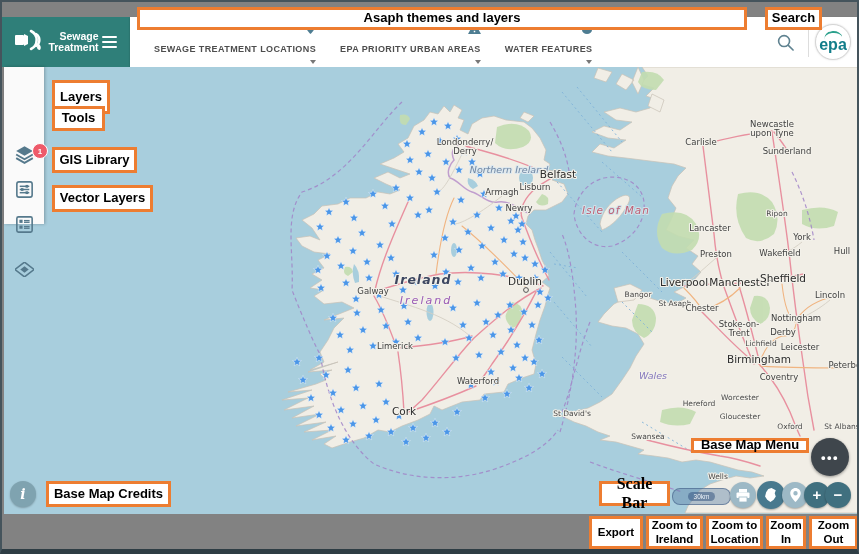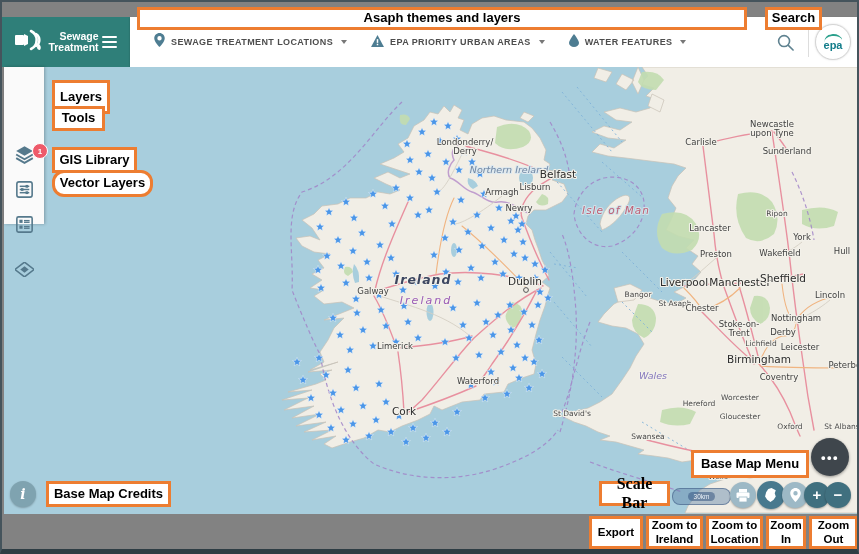--- a/index.html
+++ b/index.html
@@ -10,31 +10,31 @@
   .topband{position:absolute;left:0;top:0;width:859px;height:17px;background:#828282;}
   
   .applogo{position:absolute;left:0;top:15px;width:128px;height:50px;background:#2f7f79;
            display:flex;align-items:center;justify-content:center;gap:3px;}
   .applogo .ttl{color:#fff;font-weight:bold;font-size:10.5px;line-height:1.05;text-align:right;}
   .burger{display:flex;flex-direction:column;gap:2.5px;}
   .burger span{display:block;width:15px;height:2.5px;background:#fff;border-radius:1px;}
   
   .toolbar{position:absolute;left:128px;top:15px;width:729px;height:50px;background:#fff;
            box-shadow:0 1px 2px rgba(0,0,0,.25);display:flex;align-items:center;}
-  .menu-item{display:flex;align-items:center;gap:6px;margin-left:24px;cursor:pointer;}
+  .menu-item{display:flex;align-items:flex-end;gap:6px;margin-left:24px;cursor:pointer;flex-direction:column;}
   .menu-item .mlabel{font-size:9px;font-weight:bold;color:#4d4d4d;letter-spacing:.4px;}
   .caret{width:0;height:0;border-left:3.5px solid transparent;border-right:3.5px solid transparent;
          border-top:4px solid #777;margin-left:2px;}
   .tb-right{position:absolute;right:0;top:0;height:50px;display:flex;align-items:center;}
   .searchbtn{width:34px;height:34px;display:flex;align-items:center;justify-content:center;cursor:pointer;}
   .tb-div{width:1px;height:30px;background:#ddd;margin:0 6px;}
   .epa-circle{width:34px;height:34px;border-radius:50%;background:#fff;border:1px solid #d5d5d5;
               display:flex;align-items:center;justify-content:center;flex-direction:column;margin-right:8px;
               box-shadow:0 0 2px rgba(0,0,0,.15);}
-  .epa-circle .etext{color:#127d8a;font-weight:bold;font-size:11px;line-height:1;margin-top:-2px;}
+  .epa-circle .etext{color:#127d8a;font-weight:bold;font-size:16px;line-height:1;margin-top:-2px;}
   .epa-swoosh{width:18px;height:6px;border-top:2px solid #2ba08c;border-radius:50% 60% 0 0/100% 100% 0 0;
               transform:rotate(-6deg);}
   
   .sidebar{position:absolute;left:2px;top:65px;width:40px;height:157px;background:#fafafa;
            box-shadow:1px 0 3px rgba(0,0,0,.25);}
   .sb-item{position:absolute;left:0;width:40px;height:34px;display:flex;align-items:center;justify-content:center;cursor:pointer;}
   .badge{position:absolute;left:28px;top:6px;width:14px;height:14px;border-radius:50%;background:#ee5a6a;
          color:#fff;font-size:8px;font-weight:bold;display:flex;align-items:center;justify-content:center;
          border:1px solid #fff;}
   
@@ -523,22 +523,22 @@
   </div>
 
   <div class="bottomband"></div>
 
   <div id="annotations-layer">
       <div class="anno" style="left: 135px; top: 5px; width: 610px; height: 23px; font-size: 13px;">Asaph themes and layers</div>
       <div class="anno" style="left: 763px; top: 5px; width: 57px; height: 23px; font-size: 13px;">Search</div>
       <div class="anno" style="left: 50px; top: 78px; width: 58px; height: 34px; font-size: 13px;">Layers</div>
       <div class="anno" style="left: 50px; top: 104px; width: 53px; height: 25px; font-size: 13px;">Tools</div>
       <div class="anno" style="left: 50px; top: 145px; width: 85px; height: 26px; font-size: 13px;">GIS Library</div>
-      <div class="anno" style="left: 50px; top: 168px; width: 101px; height: 27px; font-size: 13px; border-radius: 12px;">Vector Layers</div>
-      <div class="anno" style="left: 689px; top: 448px; width: 118px; height: 28px; font-size: 13px;">Base Map Menu</div>
+      <div class="anno" style="left: 50px; top: 183px; width: 101px; height: 27px; font-size: 13px;">Vector Layers</div>
+      <div class="anno" style="left: 689px; top: 436px; width: 118px; height: 15px; font-size: 13px;">Base Map Menu</div>
       <div class="anno" style="left: 44px; top: 479px; width: 125px; height: 26px; font-size: 13px;">Base Map Credits</div>
       <div class="anno" style="left: 597px; top: 479px; width: 71px; height: 25px; font-size: 16px; font-family: Liberation Serif, serif;">Scale Bar</div>
       <div class="anno" style="left: 587px; top: 514px; width: 54px; height: 33px; font-size: 11.5px;">Export</div>
       <div class="anno" style="left: 644px; top: 514px; width: 57px; height: 33px; font-size: 11.5px;">Zoom to
 Ireland</div>
       <div class="anno" style="left: 704px; top: 514px; width: 57px; height: 33px; font-size: 11.5px;">Zoom to
 Location</div>
       <div class="anno" style="left: 764px; top: 514px; width: 40px; height: 33px; font-size: 11.5px;">Zoom
 In</div>
       <div class="anno" style="left: 807px; top: 514px; width: 49px; height: 33px; font-size: 11.5px;">Zoom

